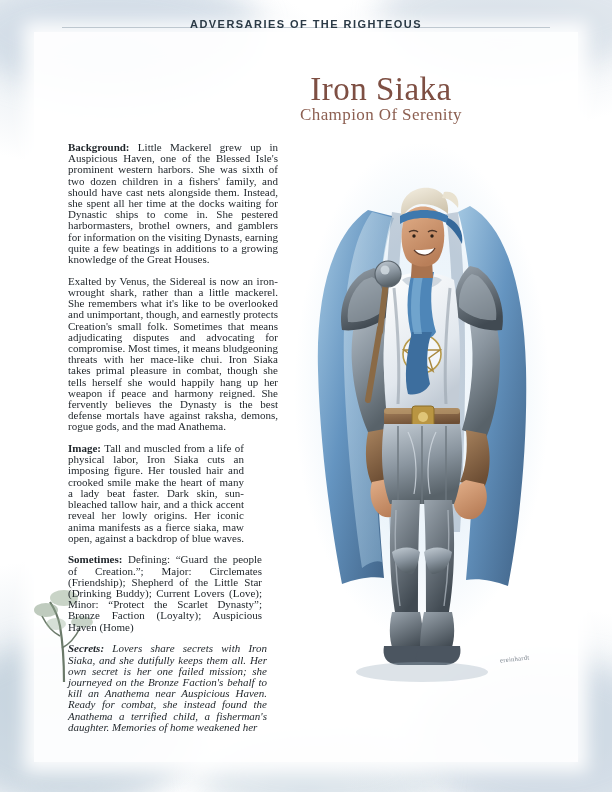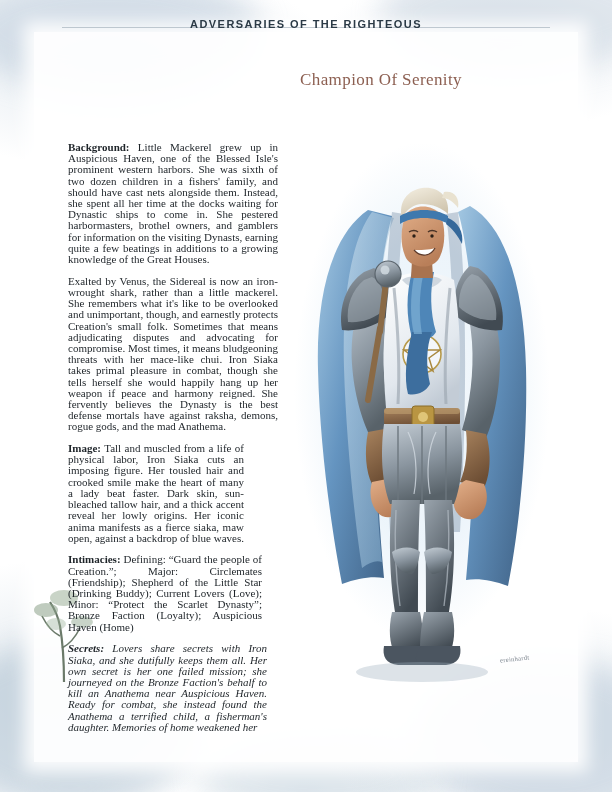--- a/index.html
+++ b/index.html
@@ -177,20 +177,21 @@
 
   <div class="sheet">
     <div class="sheet-bg"></div>
 
     <div class="header">
       <div class="header-rule"></div>
       <span class="header-title">Adversaries of the Righteous</span>
     </div>
 
     <div class="titleblock">
+      <div class="char-name">Iron Siaka</div>
       <div class="char-sub">Champion Of Serenity</div>
     </div>
 
     <div class="figure">
       <svg viewBox="0 0 320 580" width="320" height="580">
         <defs>
           <linearGradient id="cloak" x1="0" y1="0" x2="1" y2="1">
             <stop offset="0%" stop-color="#9ec4e0"></stop>
             <stop offset="45%" stop-color="#5d8fbd"></stop>
             <stop offset="100%" stop-color="#35597f"></stop>
@@ -374,21 +375,21 @@
 
       <p>
         <span>Exalted by Venus, the Sidereal is now an iron-wrought shark, rather than a little mackerel. She remembers what it's like to be overlooked and unimportant, though, and earnestly protects Creation's small folk. Sometimes that means adjudicating disputes and advocating for compromise. Most times, it means bludgeoning threats with her mace-like chui. Iron Siaka takes primal pleasure in combat, though she tells herself she would happily hang up her weapon if peace and harmony reigned. She fervently believes the Dynasty is the best defense mortals have against raksha, demons, rogue gods, and the mad Anathema.</span>
       </p>
 
       <p class="p-image">
         <span class="lead">Image:</span><span> Tall and muscled from a life of physical labor, Iron Siaka cuts an imposing figure. Her tousled hair and crooked smile make the heart of many a lady beat faster. Dark skin, sun-bleached tallow hair, and a thick accent reveal her lowly origins. Her iconic anima manifests as a fierce siaka, maw open, against a backdrop of blue waves.</span>
       </p>
 
       <p class="p-intimacies">
-        <span class="lead">Intimacies:</span><span class="intim"> Defining: “Guard the people of Creation.”; Major: Circlemates (Friendship); Shepherd of the Little Star (Drinking Buddy); Current Lovers (Love); Minor: “Protect the Scarlet Dynasty”; Bronze Faction (Loyalty); Auspicious Haven (Home)</span>
+        <span class="lead">Sometimes:</span><span class="intim"> Defining: “Guard the people of Creation.”; Major: Circlemates (Friendship); Shepherd of the Little Star (Drinking Buddy); Current Lovers (Love); Minor: “Protect the Scarlet Dynasty”; Bronze Faction (Loyalty); Auspicious Haven (Home)</span>
       </p>
 
       <p class="p-secrets">
         <span class="lead">Secrets:</span><span> Lovers share secrets with Iron Siaka, and she dutifully keeps them all. Her own secret is her one failed mission; she journeyed on the Bronze Faction's behalf to kill an Anathema near Auspicious Haven. Ready for combat, she instead found the Anathema a terrified child, a fisherman's daughter. Memories of home weakened her</span>
       </p>
 
     </div>
   </div>
 </div>
 

